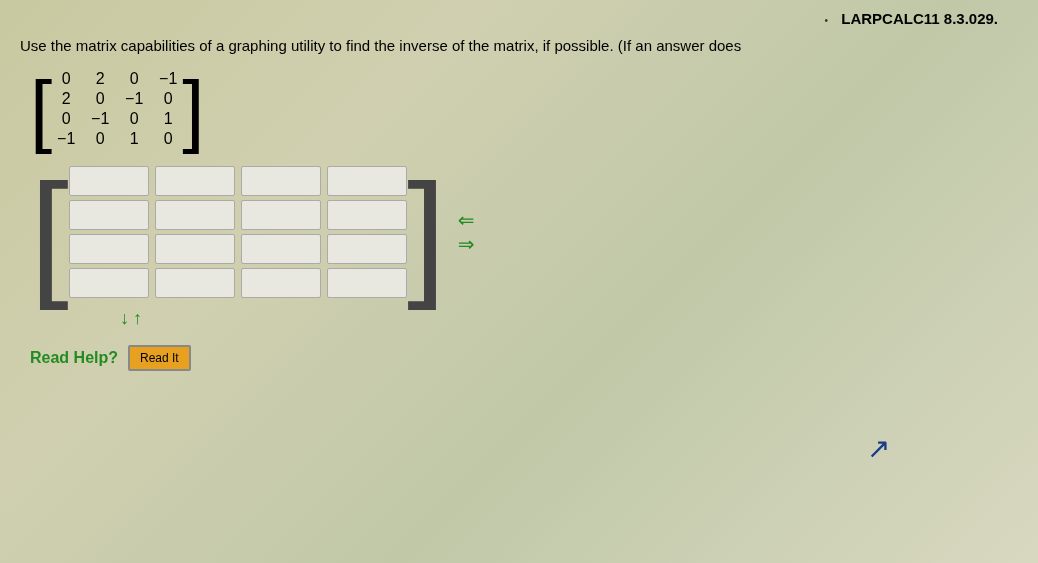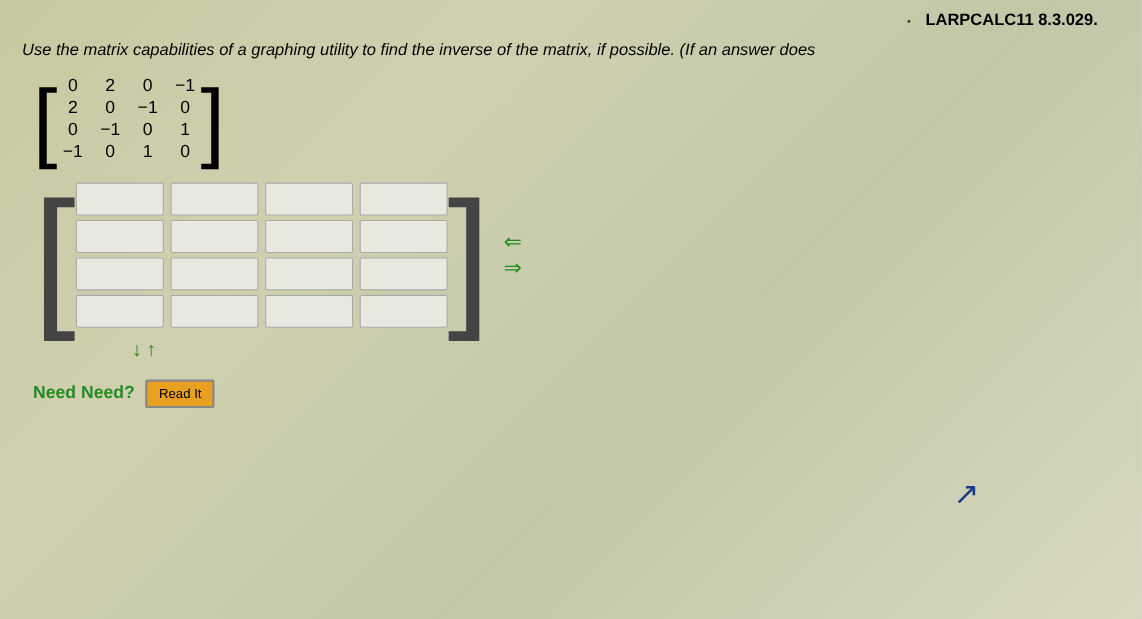--- a/index.html
+++ b/index.html
@@ -32,21 +32,20 @@
       font-weight: bold;
       color: #000;
       margin-right: 20px;
     }
 
     .instructions {
       font-size: 15px;
       color: #000;
       margin-bottom: 14px;
       line-height: 1.4;
-      font-style: italic;
     }
 
     .matrix-section {
       display: flex;
       align-items: flex-start;
       margin-bottom: 16px;
       margin-left: 10px;
     }
 
     .bracket-left {
@@ -289,19 +288,19 @@
       <span class="arrow-btn">⇒</span>
     </div>
   </div>
 
   <div class="down-up-controls">
     <span class="du-btn">↓</span>
     <span class="du-btn">↑</span>
   </div>
 
   <div class="help-section">
-    <span class="need-help-text">Need Need?</span>
+    <span class="need-help-text">Read Help?</span>
     <button class="read-it-btn">Read It</button>
   </div>
 
   <div class="cursor-icon">↖</div>
 
 </div>
 
 </body></html>

